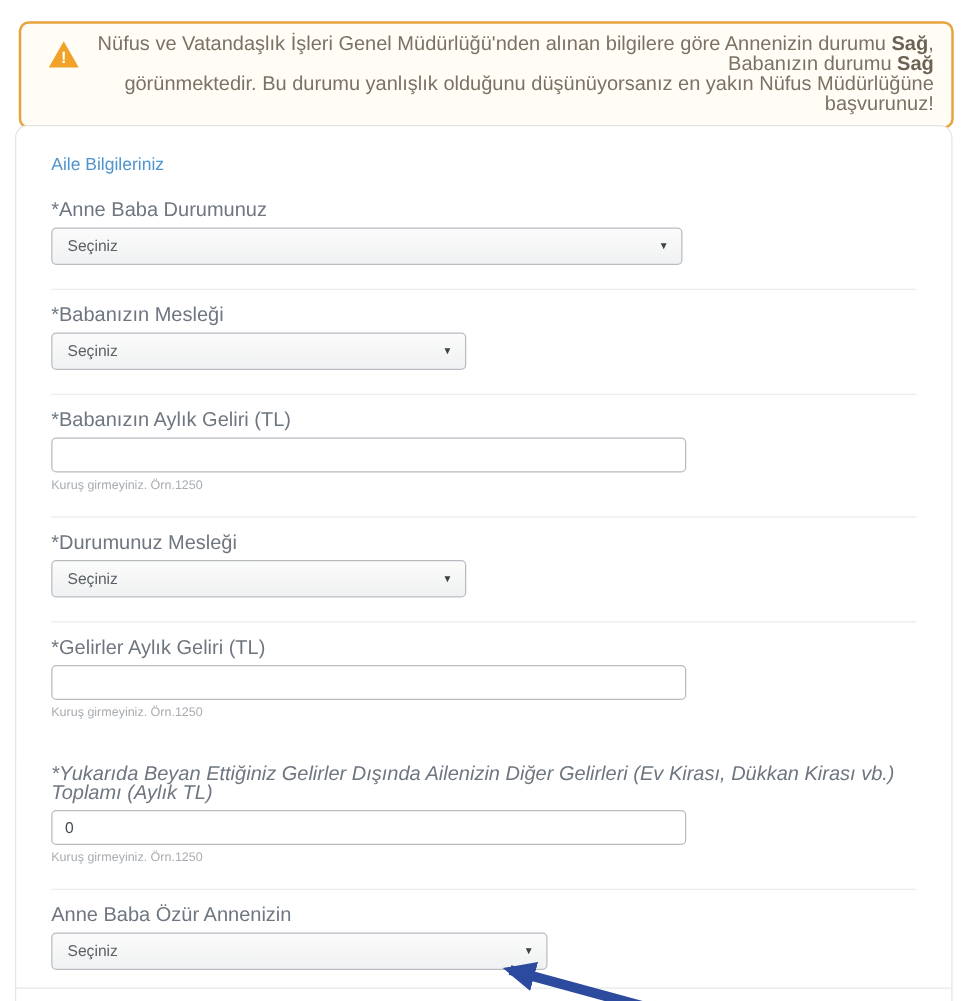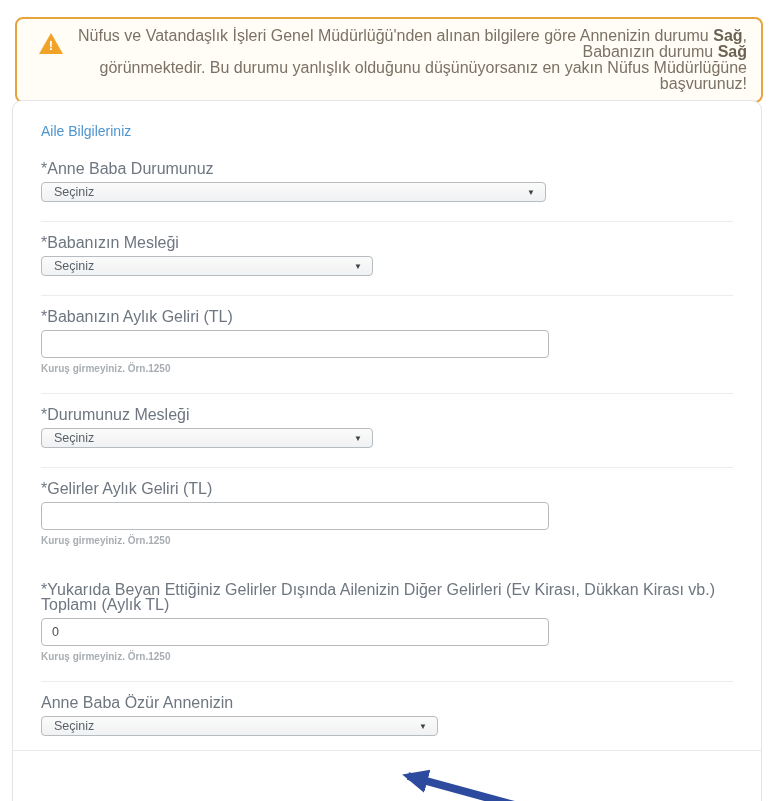--- a/index.html
+++ b/index.html
@@ -22,36 +22,36 @@
   
   .panel { position:absolute; left:12px; top:100px; width:750px; height:712px;
     background:#ffffff; border:1px solid #e4e4e4; border-radius:10px;
     padding:14px 28px 0 28px; }
   .section-title { margin-top:8px; font-size:14px; font-weight:normal;
     color:#4e94ce; }
 
   .field-label { font-size:16px; color:#6e7680; line-height:15px; }
   .mt-lg { margin-top:22px; } .mt-md { margin-top:13px; }
 
-  .select { position:relative; margin-top:6px; height:20px;
+  .select { position:relative; margin-top:6px; height:30px;
     background:linear-gradient(#fbfbfb,#f0f1f2);
     border:1px solid #b7bcc1; border-radius:4px;
     padding:0 26px 0 12px; display:flex; align-items:center; cursor:pointer; }
   .select .sel-text { font-size:12.5px; color:#5a6268; }
   .select .caret { position:absolute; right:10px; top:50%; transform:translateY(-50%);
     font-size:8px; color:#3b4248; }
   .w-wide  { width:505px; }
   .w-narrow{ width:332px; }
   .w-med   { width:397px; }
 
   .text-input { display:block; margin-top:6px; width:508px; height:28px;
     border:1px solid #b7bcc1; border-radius:4px; background:#ffffff;
     padding:0 10px; font-size:12.5px; color:#444c52;
     font-family:"Liberation Sans","DejaVu Sans",sans-serif; outline:none; }
-  .helper { margin-top:5px; font-size:10px; color:#a8adb2;font-weight:bold; }
+  .helper { margin-top:5px; font-size:10px; color:#a8adb2; }
 
   hr.divider { border:none; border-top:1px solid #ececec; margin:19px 0 0 0; }
   hr.divider-full { border:none; border-top:1px solid #e8e8e8;
     margin:14px -28px 0 -28px; }
 
   
   .arrow-overlay { position:absolute; left:0; top:0; width:770px; height:801px;
     pointer-events:none; z-index:20; }
 </style>
 </head>
@@ -92,21 +92,21 @@
   <div class="select w-narrow">
     <span class="sel-text">Seçiniz</span>
     <span class="caret">▼</span>
   </div>
   <hr class="divider">
 
   <div class="field-label mt-md">*Gelirler Aylık Geliri (TL)</div>
   <input class="text-input" type="text" value="" style="">
   <div class="helper">Kuruş girmeyiniz. Örn.1250</div>
 
-  <div class="field-label" style="margin-top:36px;"><span>*Yukarıda Beyan Ettiğiniz Gelirler Dışında Ailenizin Diğer Gelirleri (Ev Kirası, Dükkan Kirası vb.)</span><br><span>Toplamı (Aylık TL)</span></div>
+  <div class="field-label" style="margin-top:36px;font-style:italic;"><span>*Yukarıda Beyan Ettiğiniz Gelirler Dışında Ailenizin Diğer Gelirleri (Ev Kirası, Dükkan Kirası vb.)</span><br><span>Toplamı (Aylık TL)</span></div>
   <input class="text-input" type="text" value="0" style="">
   <div class="helper">Kuruş girmeyiniz. Örn.1250</div>
   <hr class="divider">
 
   <div class="field-label mt-md">Anne Baba Özür Annenizin</div>
   <div class="select w-med">
     <span class="sel-text">Seçiniz</span>
     <span class="caret">▼</span>
   </div>
 

